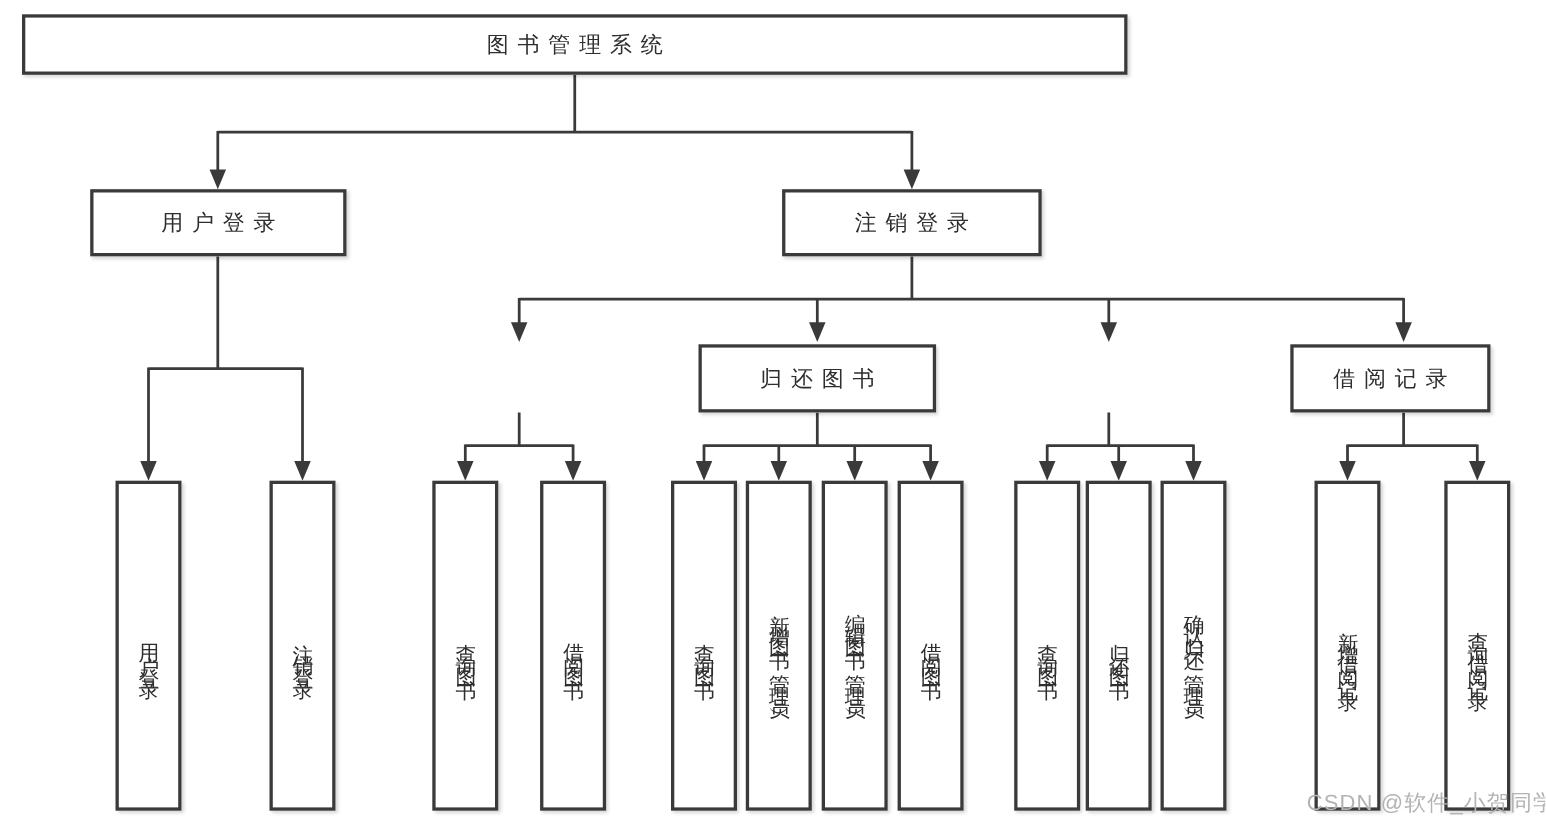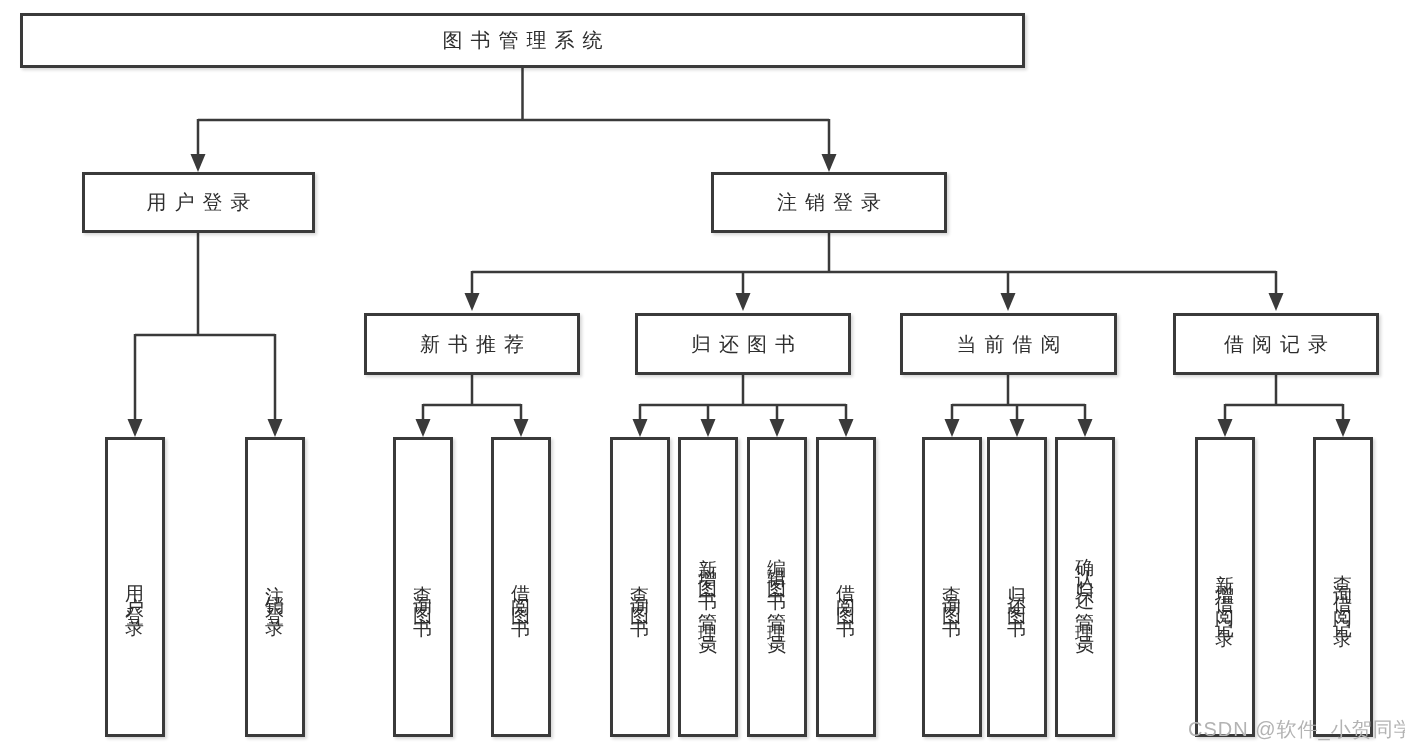--- a/index.html
+++ b/index.html
@@ -95,30 +95,24 @@
     <span class="h-label">图书管理系统</span>
   </div>
 
   <div class="box" style="left:82px; top:172px; width:233px; height:61px;">
     <span class="h-label">用户登录</span>
   </div>
   <div class="box" style="left:711px; top:172px; width:236px; height:61px;">
     <span class="h-label">注销登录</span>
   </div>
 
-  <div class="box" style="left:364px; top:313px; width:216px; height:62px;">
-    <span class="h-label">新书推荐</span>
-  </div>
   <div class="box" style="left:635px; top:313px; width:216px; height:62px;">
     <span class="h-label">归还图书</span>
   </div>
-  <div class="box" style="left:900px; top:313px; width:217px; height:62px;">
-    <span class="h-label">当前借阅</span>
-  </div>
-  <div class="box" style="left:1173px; top:313px; width:206px; height:62px;">
+  <div class="box" style="left:1173px; top:313px; width:182px; height:62px;">
     <span class="h-label">借阅记录</span>
   </div>
 
   <div class="box leaf" style="left:105px; top:437px; width:60px; height:300px;">
     <span class="v-label">用户登录</span>
   </div>
   <div class="box leaf" style="left:245px; top:437px; width:60px; height:300px;">
     <span class="v-label">注销登录</span>
   </div>
 

